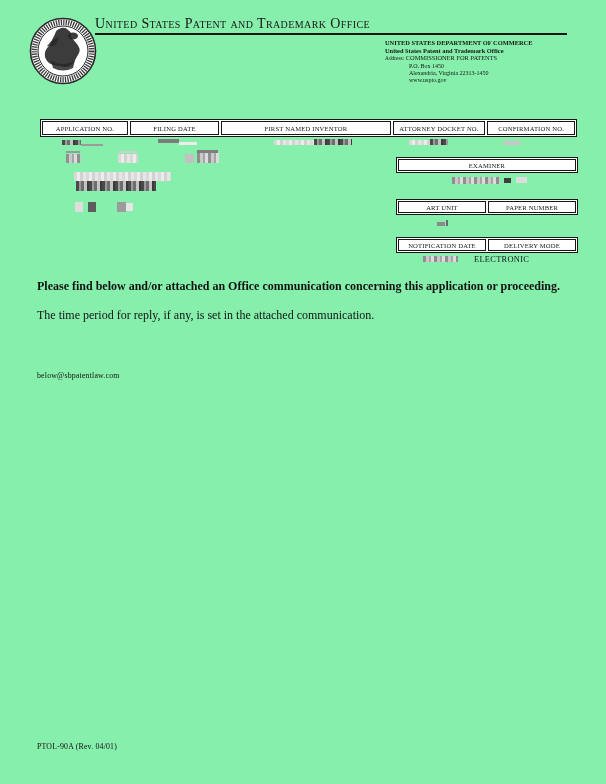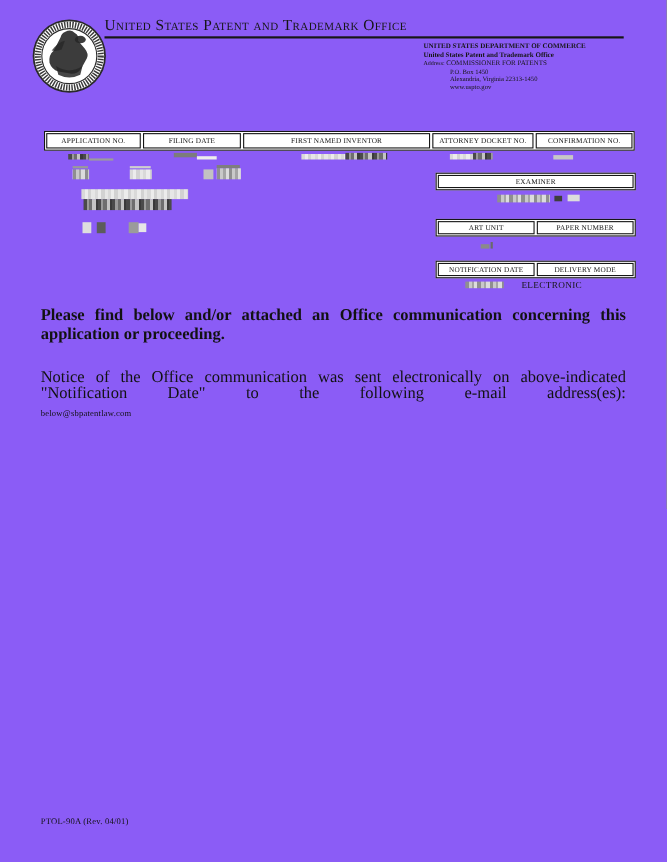--- a/index.html
+++ b/index.html
@@ -1,17 +1,17 @@
 <!DOCTYPE html>
 <html><head>
 <meta charset="utf-8">
 <style>
   html,body{margin:0;padding:0;background:#888;}
   #page{
-    position:relative;width:606px;height:784px;background:#8b5cf6;
+    position:relative;width:606px;height:784px;background:#86efac;
     font-family:"Liberation Serif", serif;color:#111;overflow:hidden;
     margin:0 auto;
   }
   .abs{position:absolute;}
 
   
   #uspto-title{
     left:95px;top:16px;font-size:14px;font-variant:small-caps;
     letter-spacing:.4px;color:#161616;white-space:nowrap;
   }
@@ -51,21 +51,21 @@
   #notif-box{left:396px;top:237px;}
   #delivery-value{left:474px;top:255px;font-size:8.4px;letter-spacing:.3px;color:#161616;}
 
   
   .rd{position:absolute;}
   .mz{background:repeating-linear-gradient(90deg,#4a4a4a 0 3px,#9a9a9a 3px 5px,#6e6e6e 5px 8px,#c4c4c4 8px 11px,#3a3a3a 11px 13px);}
   .mz-md{background:repeating-linear-gradient(90deg,#8f8f8f 0 3px,#c9c9c9 3px 6px,#a5a5a5 6px 8px,#dcdcdc 8px 11px);}
   .mz-lt{background:repeating-linear-gradient(90deg,#d9d9d9 0 3px,#ececec 3px 6px,#d2d2d2 6px 9px,#e6e6e6 9px 12px);}
 
   
-  .bodytext{font-size:15px;color:#121212;}
+  .bodytext{font-size:12px;color:#121212;}
   #notice-bold{left:37px;top:279px;width:532px;font-weight:bold;text-align:justify;}
   #reply-line{left:37px;top:308px;width:532px;}
   #notice-para{left:37px;top:336px;width:532px;text-align:justify;line-height:15px;}
   #notice-para::after{content:"";display:inline-block;width:100%;}
   #email-line{left:37px;top:371px;font-size:7.8px;letter-spacing:.2px;}
   #footer-line{left:37px;top:742px;font-size:7.8px;letter-spacing:.2px;}
 </style>
 </head>
 <body>
 
@@ -144,18 +144,18 @@
   <div class="rd" style="left:446px;top:220px;width:2px;height:6px;background:#6a6a6a;"></div>
 
   <div id="notif-box" class="abs label-box">
     <div class="cell">NOTIFICATION DATE</div>
     <div class="cell">DELIVERY MODE</div>
   </div>
   <div class="rd mz-md" style="left:423px;top:256px;width:35px;height:6px;"></div>
   <div id="delivery-value" class="abs">ELECTRONIC</div>
 
   <div id="notice-bold" class="abs bodytext">Please find below and/or attached an Office communication concerning this application or proceeding.</div>
-  <div id="notice-para" class="abs bodytext">Notice of the Office communication was sent electronically on above-indicated "Notification Date" to the following e-mail address(es):</div>
+  <div id="reply-line" class="abs bodytext">The time period for reply, if any, is set in the attached communication.</div>
   <div id="email-line" class="abs">below@sbpatentlaw.com</div>
 
   <div id="footer-line" class="abs">PTOL-90A (Rev. 04/01)</div>
 
 </div>
 
 </body></html>

